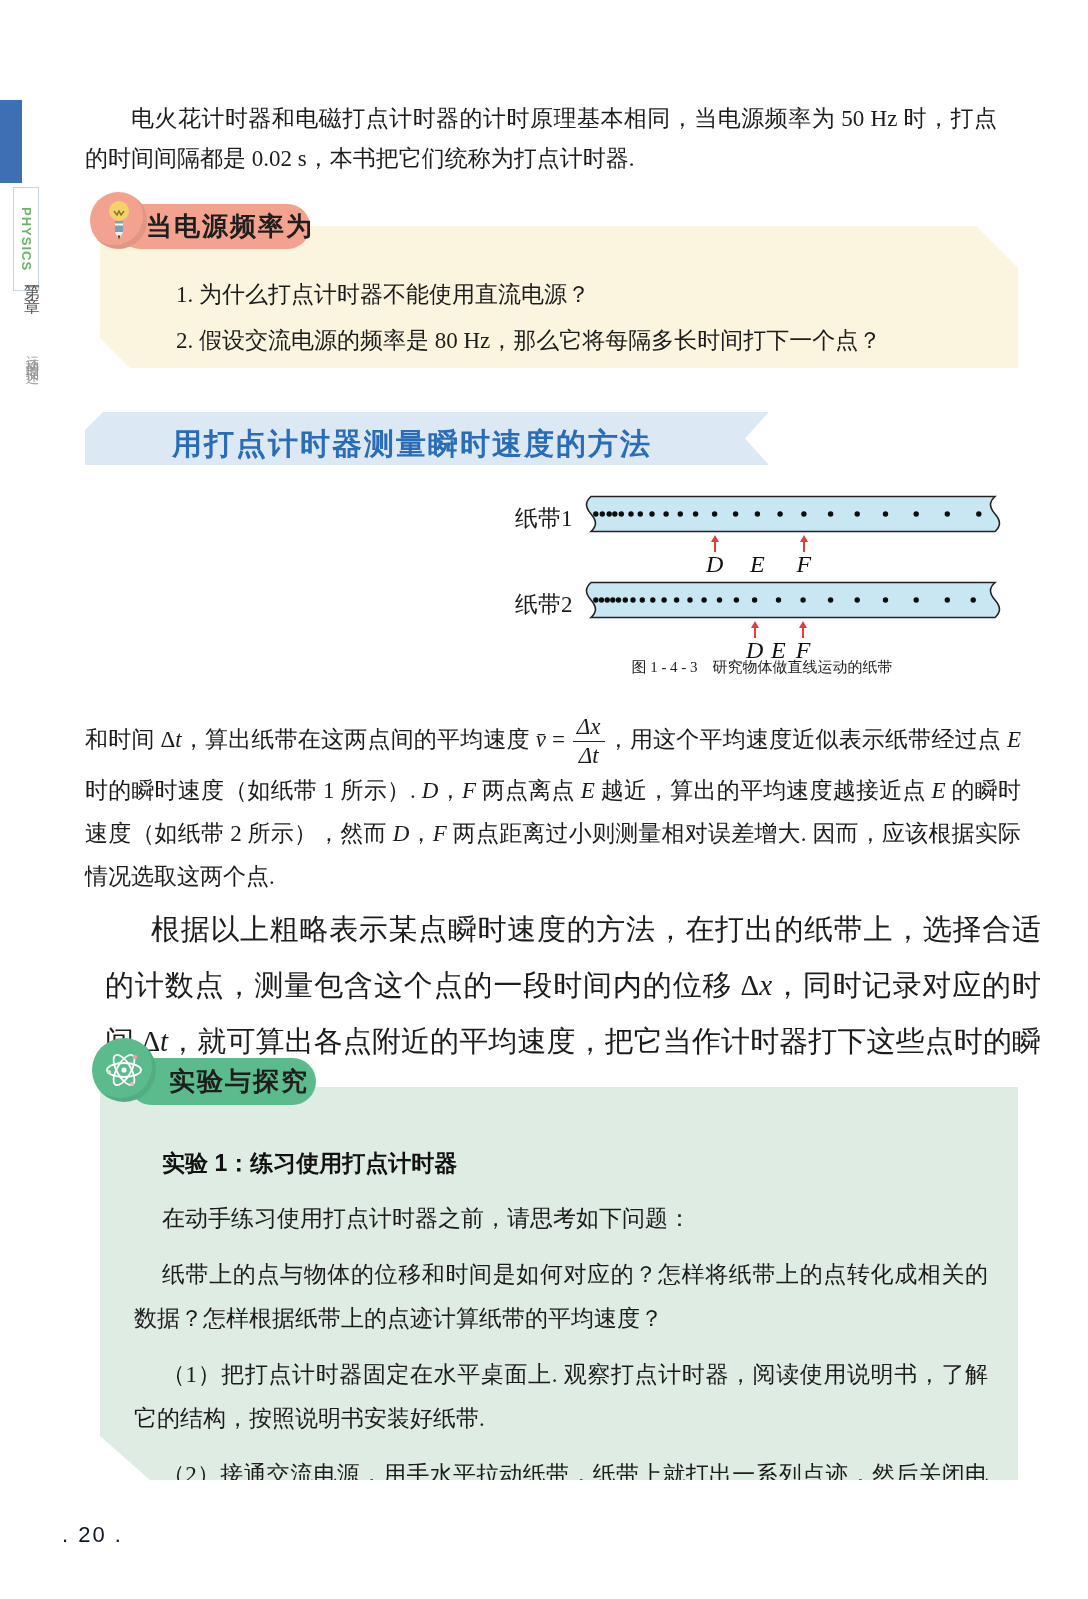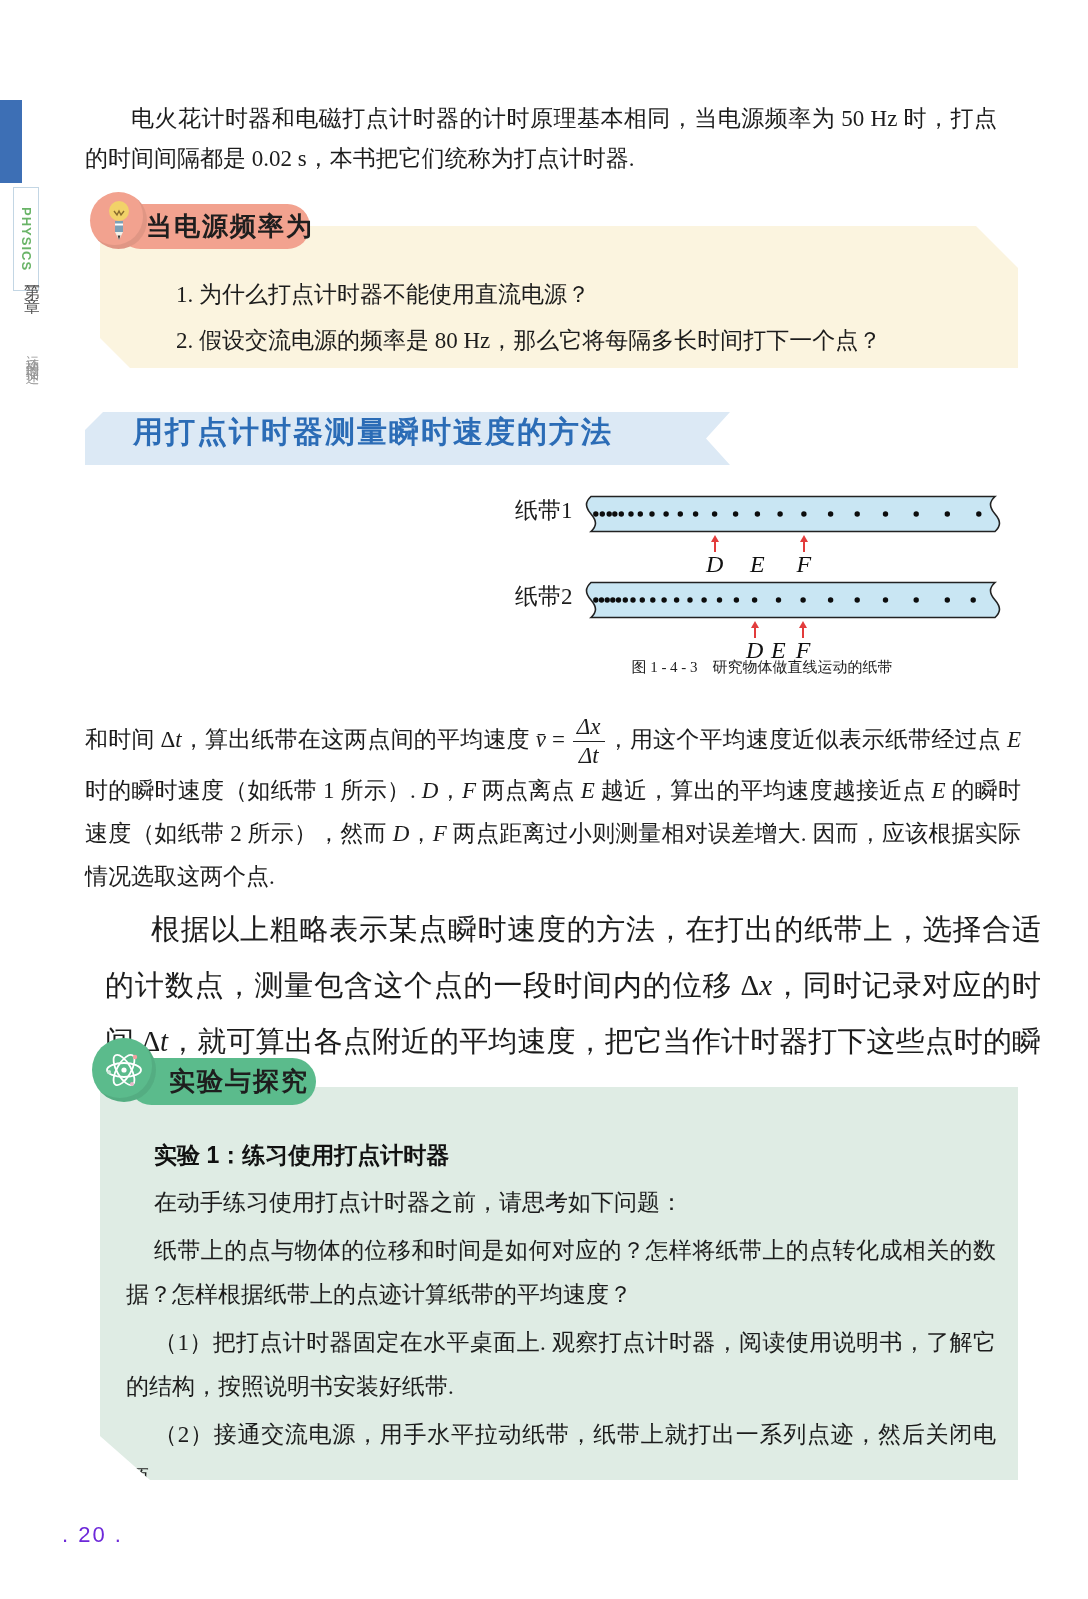--- a/index.html
+++ b/index.html
@@ -33,31 +33,31 @@
 
   
   .disc-box{position:absolute;left:100px;top:226px;width:918px;height:142px;background:#fbf4df;
             clip-path:polygon(0 0,876px 0,100% 42px,100% 100%,30px 100%,0 calc(100% - 30px));}
   .disc-questions{padding:46px 30px 0 76px;}
   .disc-questions p{margin:0;font-size:23px;line-height:46px;}
 
   
   .banner{position:absolute;left:85px;top:412px;width:645px;height:53px;background:#dce9f5;
           clip-path:polygon(18px 0,100% 0,calc(100% - 24px) 50%,100% 100%,0 100%,0 18px);
-          display:flex;align-items:flex-start;}
+          display:flex;align-items:flex-end;padding-left:39px;}
   .banner-text{margin-left:48px;font-family:"Liberation Sans","DejaVu Sans",sans-serif;
                font-weight:bold;font-size:30px;color:#2b6cb6;letter-spacing:2px;white-space:nowrap;}
 
   
   .leftcol{position:absolute;left:85px;top:492px;width:414px;font-size:23px;line-height:38px;
            text-align:justify;text-indent:46px;}
 
   .figure{position:absolute;left:515px;top:495px;width:494px;height:212px;}
   .tape-row{position:absolute;left:0;width:100%;height:86px;}
-  .tape-label{position:absolute;left:0;top:0;font-size:23px;}
+  .tape-label{position:absolute;left:0;top:8px;font-size:23px;}
   .tape-body{position:absolute;left:66px;top:0;line-height:0;}
   .up-arrow{position:absolute;top:40px;width:8px;height:17px;}
   .up-arrow::before{content:'';position:absolute;top:0;left:0;border-left:4px solid transparent;
                     border-right:4px solid transparent;border-bottom:7px solid #e23c3c;}
   .up-arrow::after{content:'';position:absolute;top:6px;left:3px;width:2px;height:11px;background:#e23c3c;}
   .pt-letter{position:absolute;top:56px;transform:translateX(-50%);font-style:italic;font-size:24px;color:#111;}
   .fig-caption{position:absolute;top:163px;left:0;width:100%;text-align:center;font-size:15px;color:#1c1c1c;}
 
   
   .para-avg{position:absolute;left:85px;top:714px;width:936px;font-size:23px;line-height:43px;text-align:justify;}
@@ -68,24 +68,24 @@
         line-height:1.12;padding:0 2px;}
   .frac .num{display:block;border-bottom:1.6px solid #222;padding:0 4px 1px;}
   .frac .den{display:block;padding-top:1px;}
 
   
   .exp-box{position:absolute;left:100px;top:1087px;width:918px;height:393px;background:#dfece4;
            clip-path:polygon(0 0,100% 0,100% 100%,50px 100%,0 calc(100% - 44px));}
   .exp-content{padding:42px 18px 0 22px;}
   .exp-title{font-family:"Liberation Sans","DejaVu Sans",sans-serif;font-weight:bold;font-size:24px;
              margin:0 0 12px 28px;color:#111;}
-  .exp-content p{margin:4px;font-size:23px;line-height:44px;text-align:justify;text-indent:28px;}
+  .exp-content p{margin:12px;font-size:23px;line-height:44px;text-align:justify;text-indent:28px;}
 
   .page-num{position:absolute;left:62px;top:1522px;font-family:"Liberation Sans","DejaVu Sans",sans-serif;
-            font-size:22px;color:#6d28d9;letter-spacing:2px;}
+            font-size:22px;color:#0f172a;letter-spacing:2px;}
 
   .icon-svg{display:block;}
 </style>
 </head>
 <body>
 
 <div class="page">
 
   <div class="side-accent"></div>
   <div class="physics-box">

